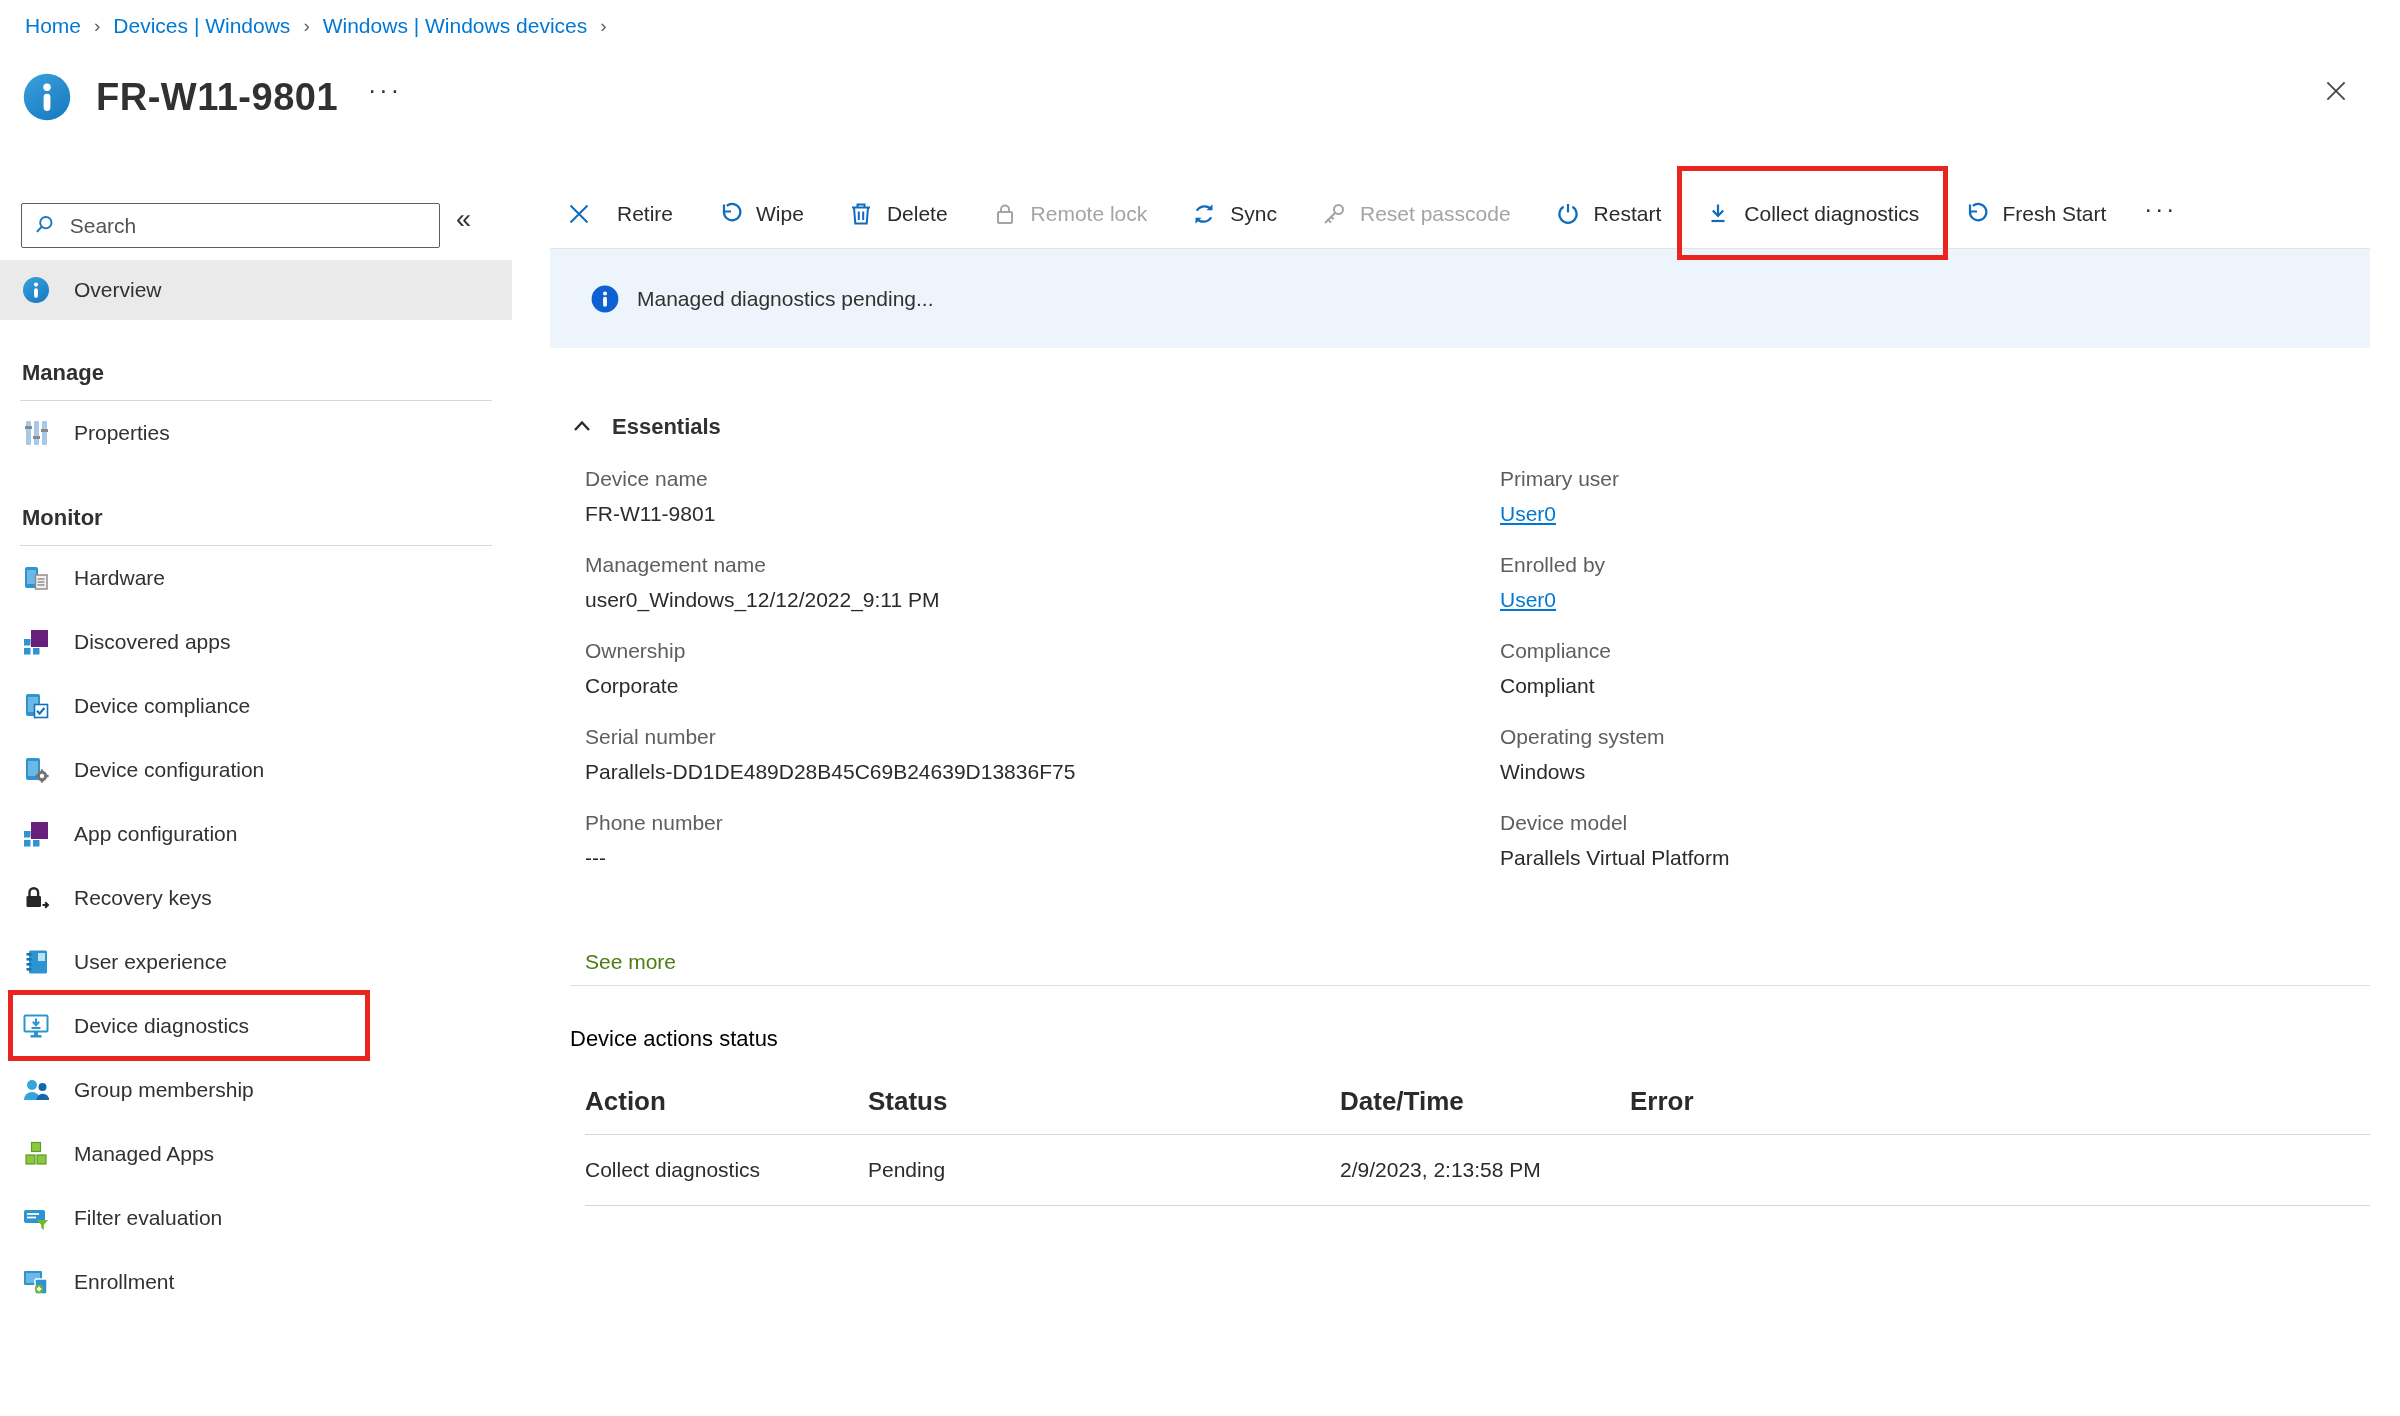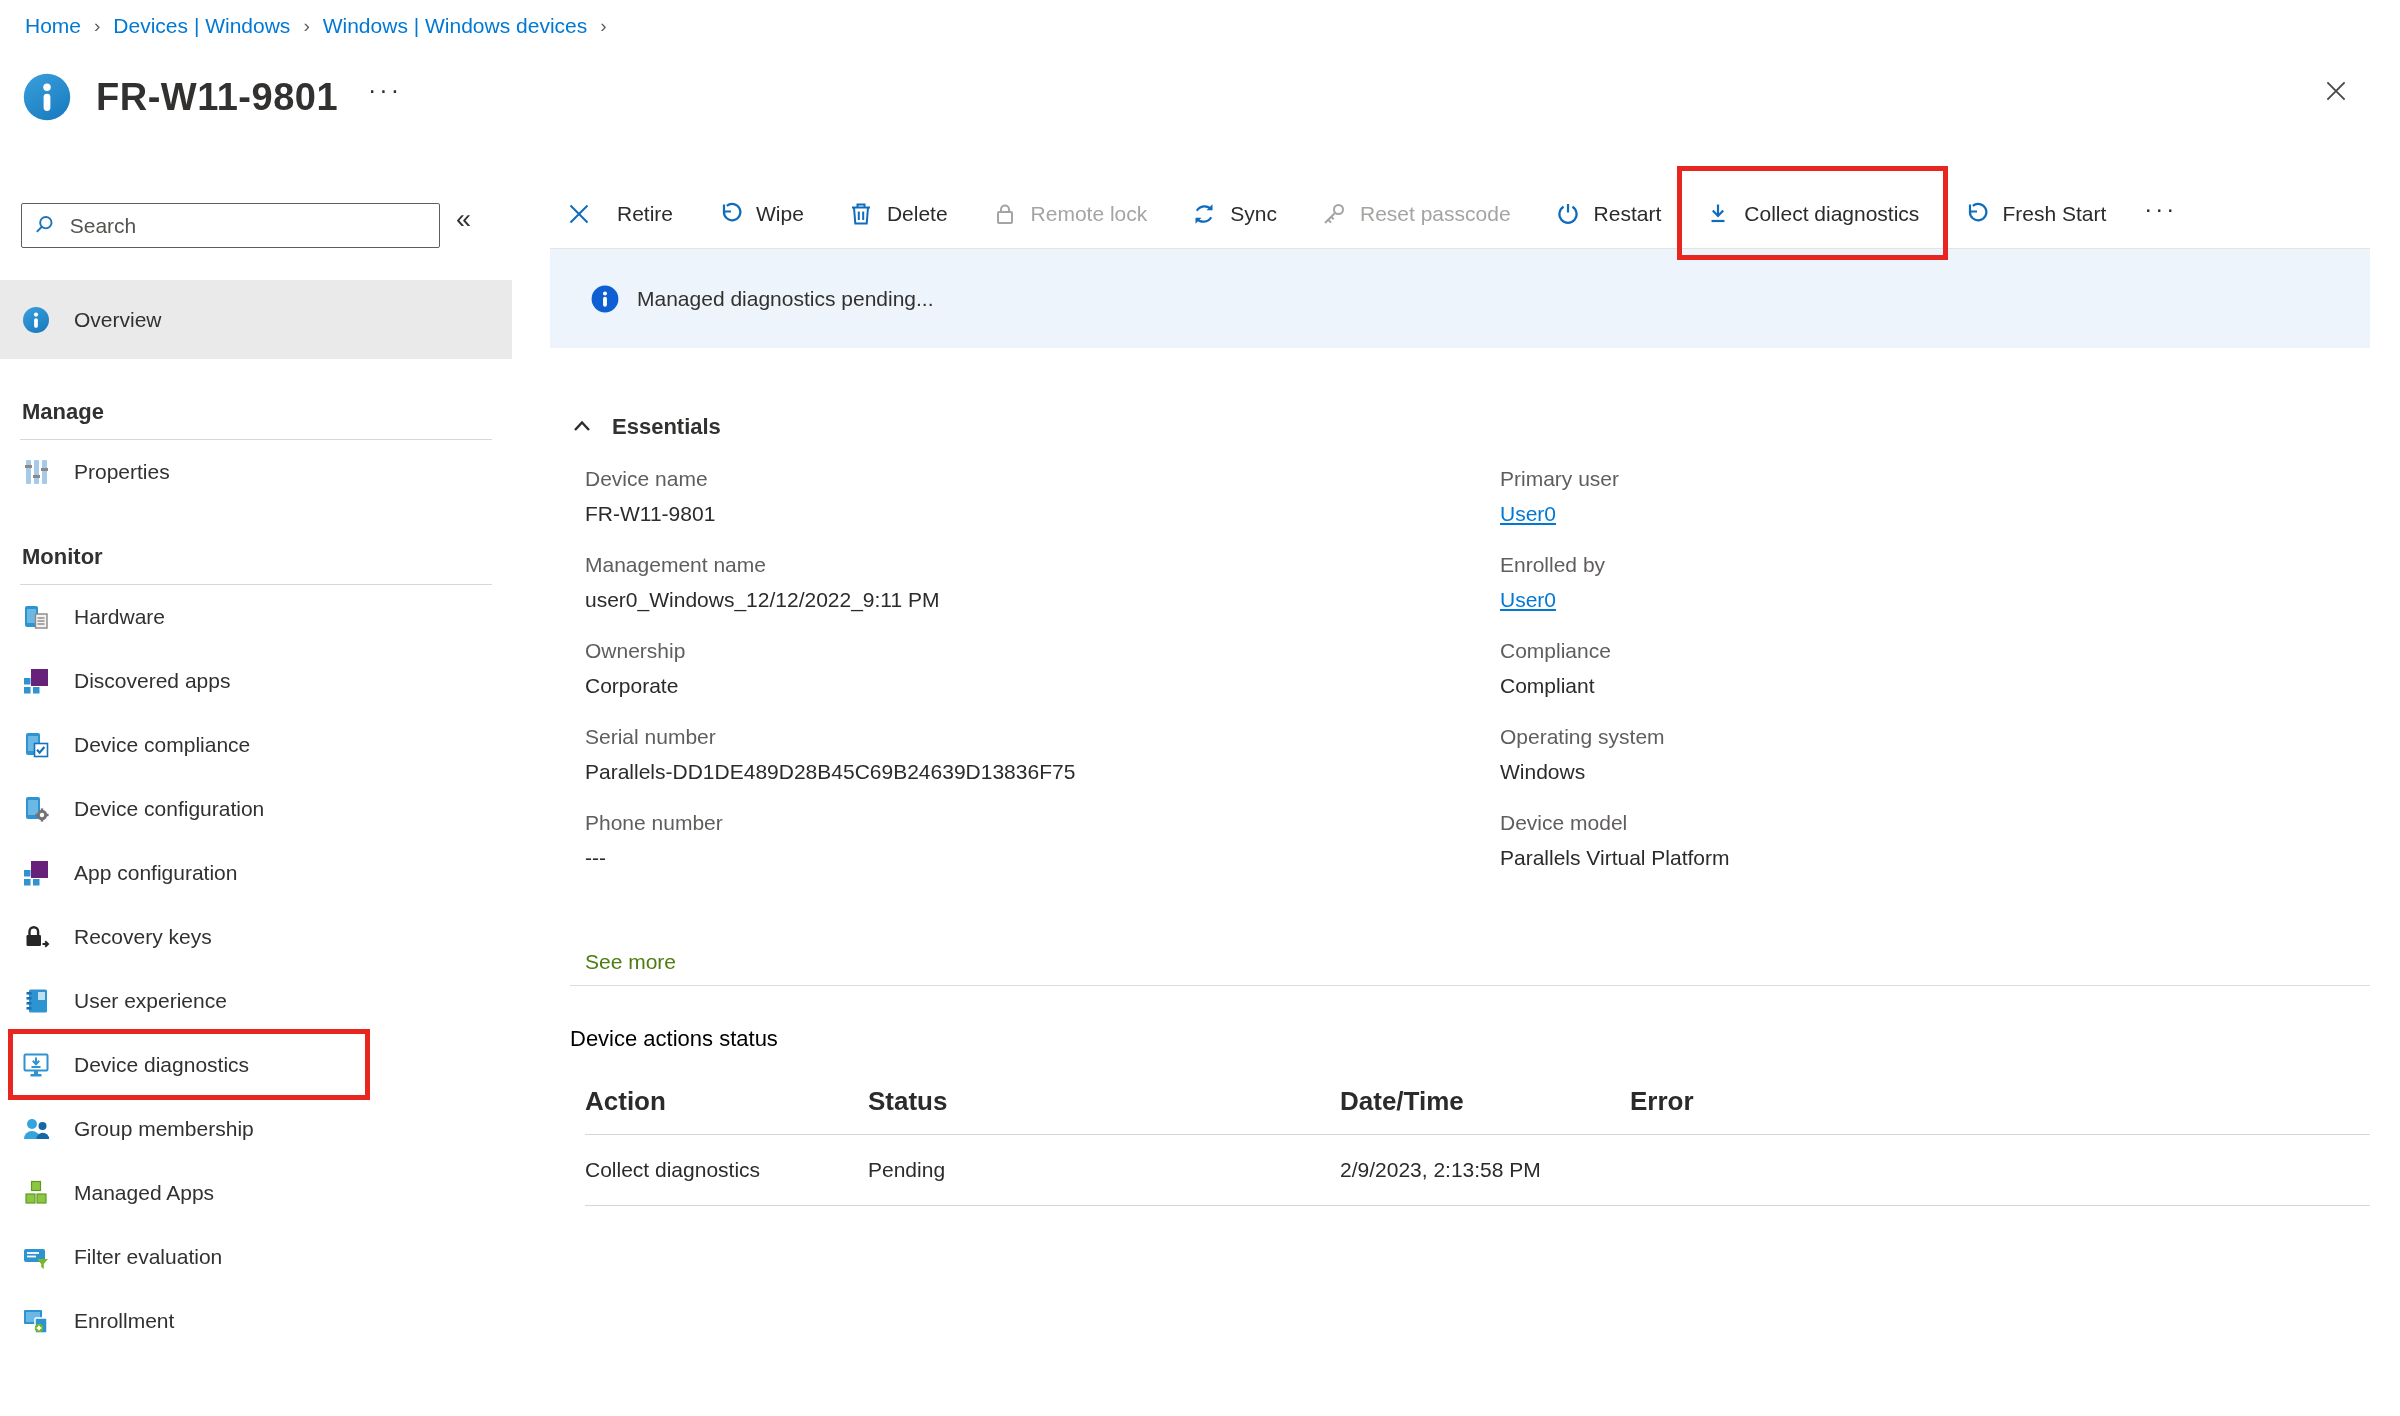--- a/index.html
+++ b/index.html
@@ -22,21 +22,21 @@
   
   .sidebar { position:absolute; left:0; top:180px; width:512px; }
   .search-row { display:flex; align-items:center; margin:11px 0 0 21px; }
   .search-box { width:419px; height:45px; border:1.5px solid #605e5c; border-radius:2px;
     display:flex; align-items:center; padding:0 12px; gap:13px; background:#fff;margin-top:12px; }
   .search-box input { border:none; outline:none; font-size:21px; width:100%; color:#323130; background:transparent; }
   .search-box input::placeholder { color:#55534f; opacity:1; }
   .collapse-btn { margin-left:16px; font-size:27px; color:#323130; background:none; border:none; cursor:pointer; }
 
   .nav-item { height:64px; display:flex; align-items:center; gap:24px; padding-left:22px; font-size:21px; color:#323130; cursor:pointer; position:relative; }
-  .nav-item.selected { background:#eaeaea; height:79px; margin-top:32px; }
+  .nav-item.selected { background:#eaeaea; height:60px; margin-top:12px; }
   .nicon { width:28px; height:28px; flex:none; }
   .section-title { font-size:22px; font-weight:700; color:#323130; padding-left:22px; margin-top:40px; }
   .side-rule { border:none; border-top:1px solid #d8d8d8; margin:14px 20px 0 20px; }
 
   .red-box-side { position:absolute; left:8px; top:-4px; width:362px; height:71px; border:5px solid #e8251f; pointer-events:none; }
 
   
   .main { position:absolute; left:550px; top:180px; width:1820px; }
   .toolbar { display:flex; align-items:center; height:69px; border-bottom:1px solid #e5e3e1; }
   .tbtn { display:flex; align-items:center; gap:13px; padding:0 22px; height:69px; background:none; border:none;

